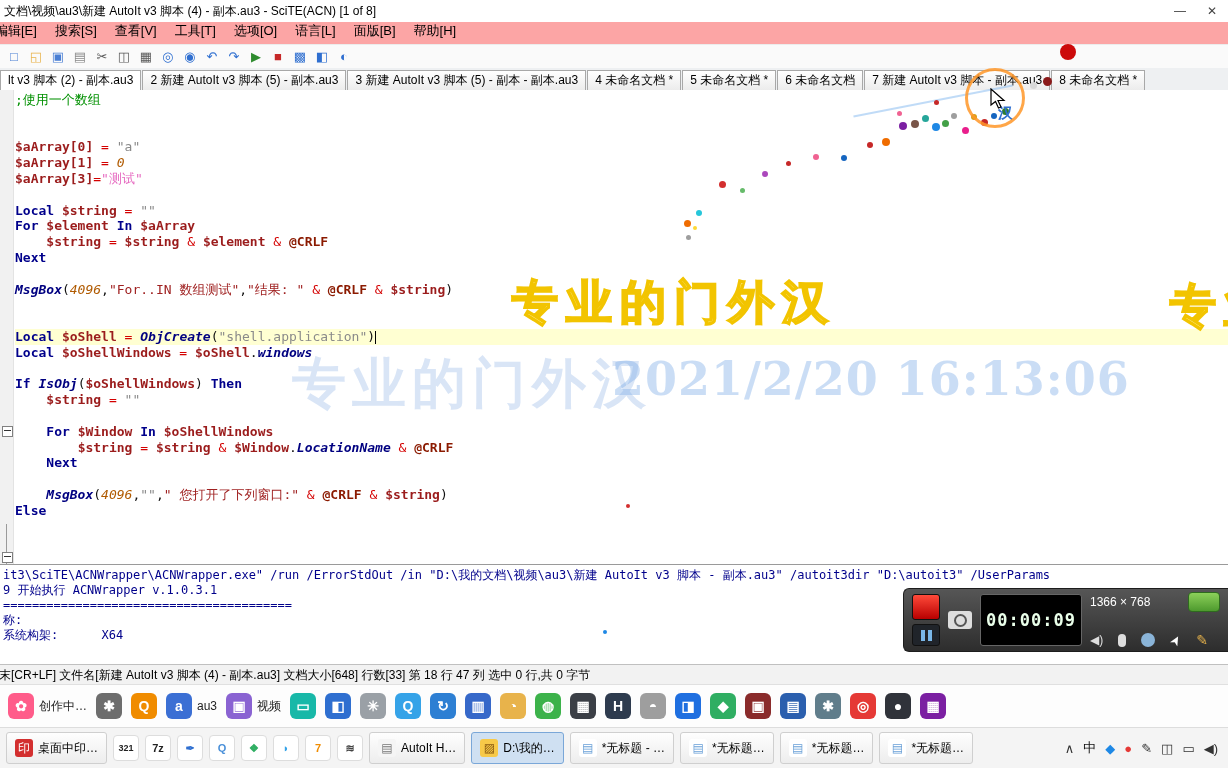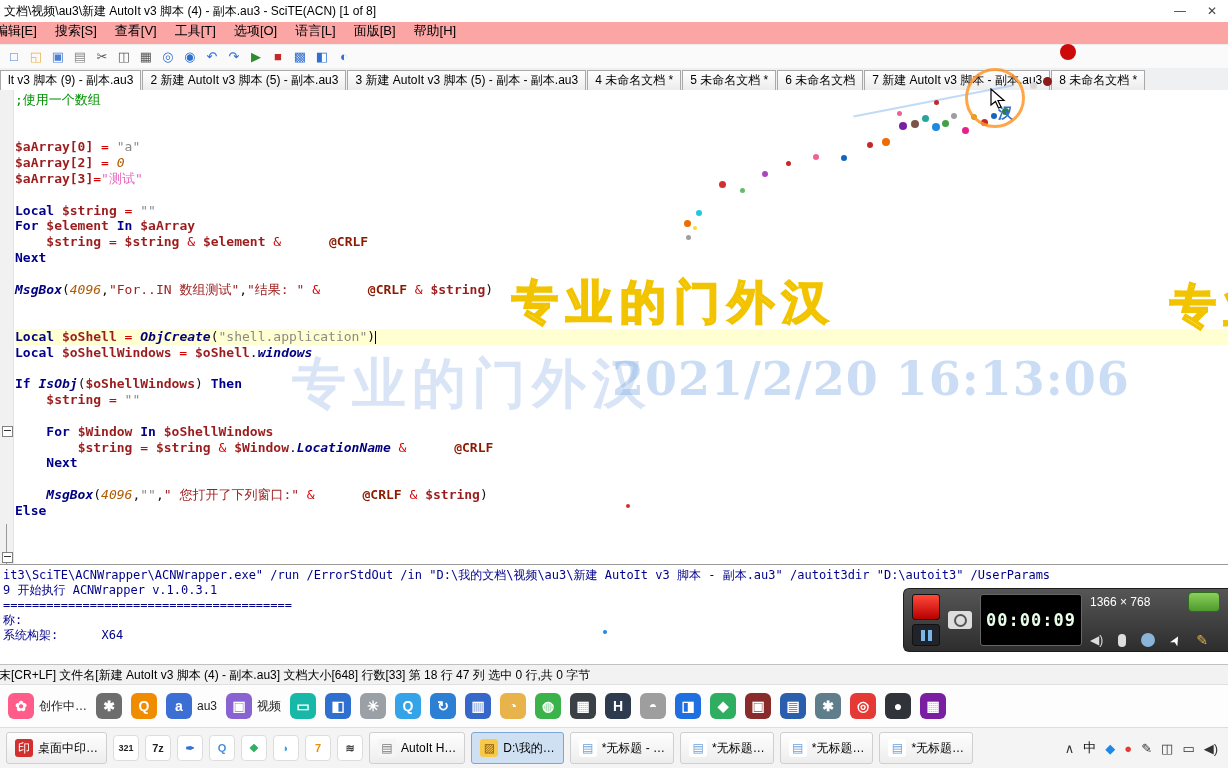--- a/index.html
+++ b/index.html
@@ -42,21 +42,21 @@
   .caret{display:inline-block;width:1px;height:13px;background:#000;vertical-align:text-bottom;}
   .cm{color:#009000;}
   .kw{color:#00008b;font-weight:bold;}
   .var{color:#9b1c1c;font-weight:bold;}
   .op{color:#d40000;}
   .num{color:#b05a00;font-style:italic;}
   .str{color:#9f2020;}
   .strg{color:#8a8a8a;}
   .strp{color:#e66ac0;}
   .fn{color:#000080;font-weight:bold;font-style:italic;}
-  .mac{color:#8b1a00;font-weight:bold;margin-left:40px;}
+  .mac{color:#8b1a00;font-weight:bold;}
   .prop{color:#000080;font-weight:bold;font-style:italic;}
   .pl{color:#101010;}
 
   
   .wm{position:absolute;z-index:6;white-space:nowrap;pointer-events:none;font-weight:bold;}
   .wm-yellow{left:512px;top:272px;font-size:46px;letter-spacing:8px;
              color:rgba(255,236,80,0.28);-webkit-text-stroke:2px #f2c400;}
   .wm-right{left:1170px;top:276px;font-size:46px;letter-spacing:8px;
             color:rgba(255,236,80,0.28);-webkit-text-stroke:2px #f2c400;}
   .wm-blue{left:292px;top:348px;font-size:54px;letter-spacing:6px;color:rgba(130,170,225,0.30);}
@@ -166,41 +166,41 @@
     <div class="tool-icon" style="color: rgb(47, 111, 208);">↶</div>
     <div class="tool-icon" style="color: rgb(47, 111, 208);">↷</div>
     <div class="tool-icon" style="color: rgb(46, 139, 46);">▶</div>
     <div class="tool-icon" style="color: rgb(198, 40, 40);">■</div>
     <div class="tool-icon" style="color: rgb(47, 111, 208);">▩</div>
     <div class="tool-icon" style="color: rgb(47, 111, 208);">◧</div>
     <div class="tool-icon" style="color: rgb(47, 111, 208);">◐</div>
   </div>
 
 <div class="tabbar" id="tabbar">
-    <div class="tab active">lt v3 脚本 (9) - 副本.au3</div>
+    <div class="tab active">lt v3 脚本 (2) - 副本.au3</div>
     <div class="tab">2 新建 AutoIt v3 脚本 (5) - 副本.au3</div>
     <div class="tab">3 新建 AutoIt v3 脚本 (5) - 副本 - 副本.au3</div>
     <div class="tab">4 未命名文档 *</div>
     <div class="tab">5 未命名文档 *</div>
     <div class="tab">6 未命名文档</div>
     <div class="tab">7 新建 AutoIt v3 脚本 - 副本.au3</div>
     <div class="tab">8 未命名文档 *</div>
   </div>
 
 <div class="editor">
   <div class="fold-margin"></div>
   <div class="fold-line"></div>
   <div class="fold-box" style="top:336px"></div>
   <div class="fold-box" style="top:462px"></div>
   <div class="code" id="code">
       <div class="cline"><span class="cm">;使用一个数组</span></div>
       <div class="cline"></div>
       <div class="cline"></div>
       <div class="cline"><span class="var">$aArray[0]</span><span class="op"> = </span><span class="strg">"a"</span></div>
-      <div class="cline"><span class="var">$aArray[2]</span><span class="op"> = </span><span class="num">0</span></div>
+      <div class="cline"><span class="var">$aArray[1]</span><span class="op"> = </span><span class="num">0</span></div>
       <div class="cline"><span class="var">$aArray[3]</span><span class="op">=</span><span class="strp">"测试"</span></div>
       <div class="cline"></div>
       <div class="cline"><span class="kw">Local </span><span class="var">$string</span><span class="op"> = </span><span class="strg">""</span></div>
       <div class="cline"><span class="kw">For </span><span class="var">$element</span><span class="kw"> In </span><span class="var">$aArray</span></div>
       <div class="cline"><span class="pl">    </span><span class="var">$string</span><span class="op"> = </span><span class="var">$string</span><span class="op"> &amp; </span><span class="var">$element</span><span class="op"> &amp; </span><span class="mac">@CRLF</span></div>
       <div class="cline"><span class="kw">Next</span></div>
       <div class="cline"></div>
       <div class="cline"><span class="fn">MsgBox</span><span class="pl">(</span><span class="num">4096</span><span class="pl">,</span><span class="str">"For..IN 数组测试"</span><span class="pl">,</span><span class="str">"结果: "</span><span class="op"> &amp; </span><span class="mac">@CRLF</span><span class="op"> &amp; </span><span class="var">$string</span><span class="pl">)</span></div>
       <div class="cline"></div>
       <div class="cline"></div>

